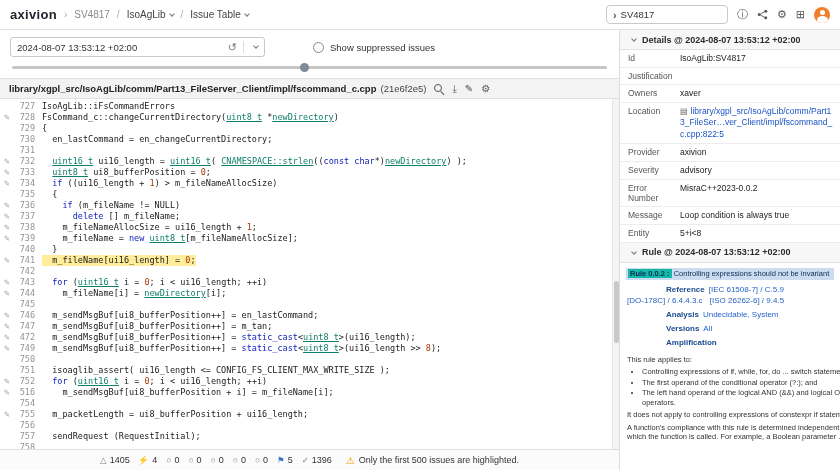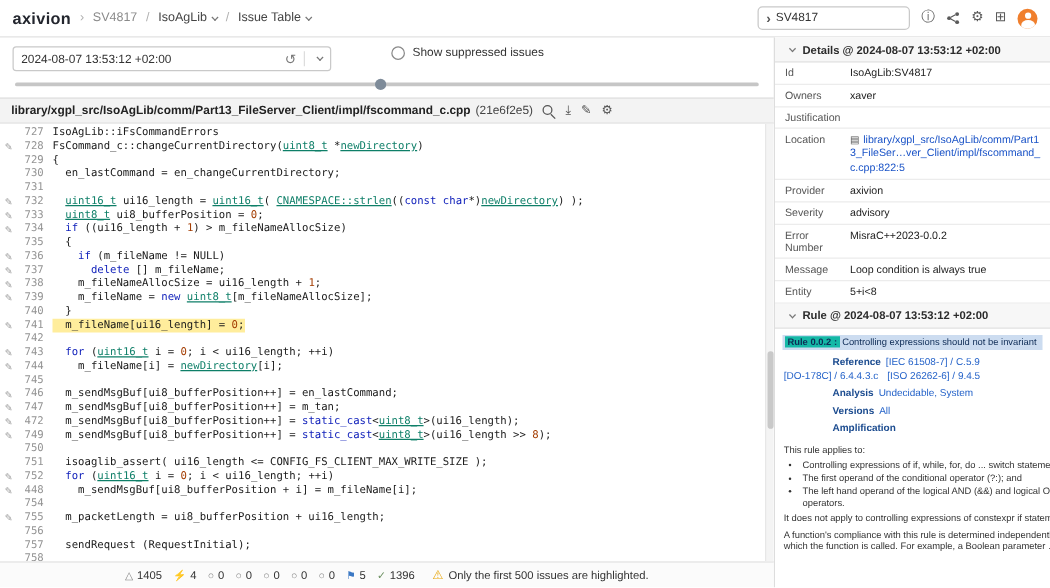--- a/index.html
+++ b/index.html
@@ -21,21 +21,21 @@
   .avatar { width:16px; height:16px; border-radius:50%; background:#f07f2d; position:relative; overflow:hidden; cursor:pointer; }
   .avatar::before { content:""; position:absolute; top:3px; left:5.5px; width:5px; height:5px; border-radius:50%; background:#fff; }
   .avatar::after { content:""; position:absolute; top:9.5px; left:2.5px; width:11px; height:8px; border-radius:50% 50% 0 0; background:#fff; }
 
   
   .content { display:flex; height:440px; }
   .leftcol { width:620px; display:flex; flex-direction:column; border-right:1px solid #ddd; }
   .rightpanel { flex:1; overflow:hidden; display:flex; flex-direction:column; background:#fff; }
 
   
-  .toolrow { display:flex; align-items:flex-start; padding:7px 10px 0 10px; gap:48px; }
+  .toolrow { display:flex; align-items:center; padding:7px 10px 0 10px; gap:48px; }
   .datefield { width:255px; height:20px; border:1px solid #c9c9c9; border-radius:3px; display:flex; align-items:center; padding:0 6px; gap:6px; }
   .datefield input { flex:1; border:none; outline:none; font-size:9.5px; color:#333; font-family:inherit; background:transparent; }
   .df-refresh { color:#777; font-size:11px; cursor:pointer; }
   .df-div { width:1px; height:12px; background:#ddd; }
   .radio { display:flex; align-items:center; gap:6px; font-size:9.5px; color:#333; cursor:pointer; }
   .radio-circle { width:11px; height:11px; border:1px solid #8a8a8a; border-radius:50%; background:#fff; }
   .slider { position:relative; height:9px; margin:6px 12px 0 12px; }
   .slider .track { position:absolute; left:0; right:0; top:3px; height:3px; background:#c6c6c6; border-radius:2px; }
   .slider .handle { position:absolute; top:0; width:9px; height:9px; margin-left:-4px; border-radius:50%; background:#7e8b99; cursor:pointer; }
 
@@ -182,21 +182,21 @@
           <div class="cl"><span class="gut">✎</span><span class="ln">743</span><span class="ct">  <b class="kw">for</b> (<i class="lk">uint16_t</i> i = <s class="nm">0</s>; i &lt; ui16_length; ++i)</span></div>
           <div class="cl"><span class="gut">✎</span><span class="ln">744</span><span class="ct">    m_fileName[i] = <i class="lk">newDirectory</i>[i];</span></div>
           <div class="cl"><span class="gut"></span><span class="ln">745</span><span class="ct"></span></div>
           <div class="cl"><span class="gut">✎</span><span class="ln">746</span><span class="ct">  m_sendMsgBuf[ui8_bufferPosition++] = en_lastCommand;</span></div>
           <div class="cl"><span class="gut">✎</span><span class="ln">747</span><span class="ct">  m_sendMsgBuf[ui8_bufferPosition++] = m_tan;</span></div>
           <div class="cl"><span class="gut">✎</span><span class="ln">472</span><span class="ct">  m_sendMsgBuf[ui8_bufferPosition++] = <b class="kw">static_cast</b>&lt;<i class="lk">uint8_t</i>&gt;(ui16_length);</span></div>
           <div class="cl"><span class="gut">✎</span><span class="ln">749</span><span class="ct">  m_sendMsgBuf[ui8_bufferPosition++] = <b class="kw">static_cast</b>&lt;<i class="lk">uint8_t</i>&gt;(ui16_length &gt;&gt; <s class="nm">8</s>);</span></div>
           <div class="cl"><span class="gut"></span><span class="ln">750</span><span class="ct"></span></div>
           <div class="cl"><span class="gut"></span><span class="ln">751</span><span class="ct">  isoaglib_assert( ui16_length &lt;= CONFIG_FS_CLIENT_MAX_WRITE_SIZE );</span></div>
           <div class="cl"><span class="gut">✎</span><span class="ln">752</span><span class="ct">  <b class="kw">for</b> (<i class="lk">uint16_t</i> i = <s class="nm">0</s>; i &lt; ui16_length; ++i)</span></div>
-          <div class="cl"><span class="gut">✎</span><span class="ln">448</span><span class="ct">    m_sendMsgBuf[ui8_bufferPosition + i] = m_fileName[i];</span></div>
+          <div class="cl"><span class="gut">✎</span><span class="ln">516</span><span class="ct">    m_sendMsgBuf[ui8_bufferPosition + i] = m_fileName[i];</span></div>
           <div class="cl"><span class="gut"></span><span class="ln">754</span><span class="ct"></span></div>
           <div class="cl"><span class="gut">✎</span><span class="ln">755</span><span class="ct">  m_packetLength = ui8_bufferPosition + ui16_length;</span></div>
           <div class="cl"><span class="gut"></span><span class="ln">756</span><span class="ct"></span></div>
           <div class="cl"><span class="gut"></span><span class="ln">757</span><span class="ct">  sendRequest (RequestInitial);</span></div>
           <div class="cl"><span class="gut"></span><span class="ln">758</span><span class="ct"></span></div>
         </div>
       <div class="vscroll">
           <div class="vthumb"></div>
         </div>
     </div>
@@ -251,26 +251,26 @@
     <div class="phead">
       <i class="cv"></i>
       <span>Details @ 2024-08-07 13:53:12 +02:00</span>
     </div>
     <div id="details-rows">
         <div class="drow">
           <div class="dlabel">Id</div>
           <div class="dvalue">IsoAgLib:SV4817</div>
         </div>
         <div class="drow">
+          <div class="dlabel">Justification</div>
+          <div class="dvalue"></div>
+        </div>
+        <div class="drow">
           <div class="dlabel">Owners</div>
           <div class="dvalue">xaver</div>
-        </div>
-        <div class="drow">
-          <div class="dlabel">Justification</div>
-          <div class="dvalue"></div>
         </div>
         <div class="drow">
           <div class="dlabel">Location</div>
           <div class="dvalue dlink"><span class="doc-ic">▤</span>library/xgpl_src/IsoAgLib/comm/Part13_FileSer…ver_Client/impl/fscommand_c.cpp:822:5</div>
         </div>
         <div class="drow">
           <div class="dlabel">Provider</div>
           <div class="dvalue">axivion</div>
         </div>
         <div class="drow">

